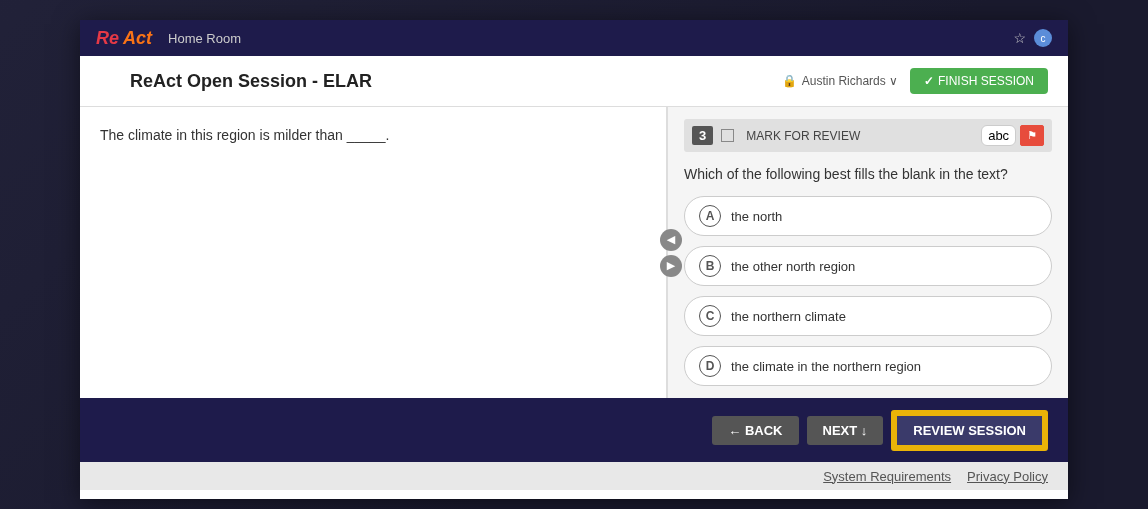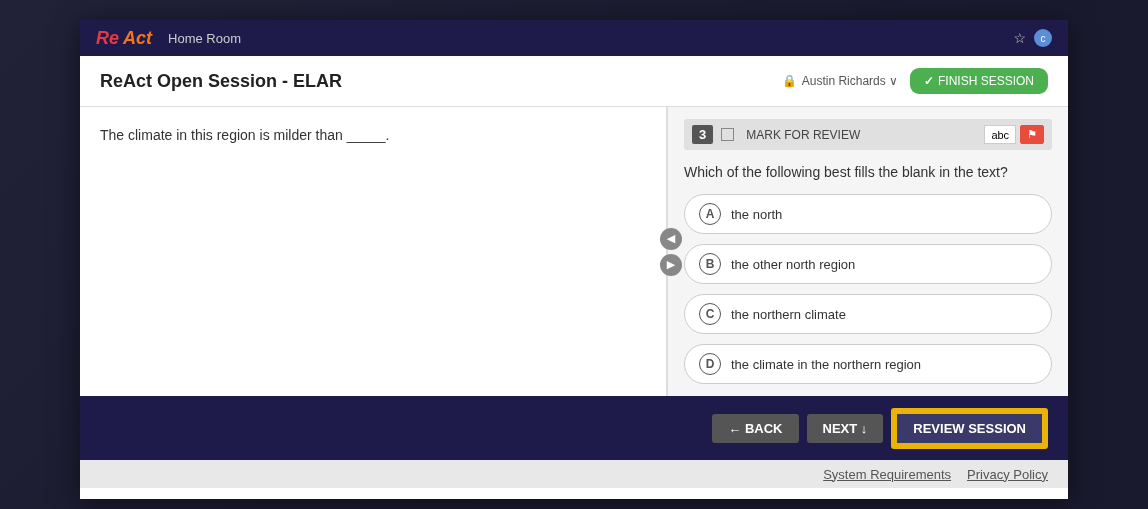--- a/index.html
+++ b/index.html
@@ -62,29 +62,30 @@
       padding: 12px 20px;
       display: flex;
       align-items: center;
       justify-content: space-between;
       border-bottom: 1px solid #ddd;
     }
     .session-title {
       font-size: 18px;
       font-weight: bold;
       color: #222;
+      margin-left: 30px;
     }
     .finish-session-btn {
       background: #4caf50;
       color: #fff;
       border: none;
       padding: 6px 14px;
       font-size: 12px;
       cursor: pointer;
-      border-radius: 9px;
+      border-radius: 4px;
       display: flex;
       align-items: center;
       gap: 4px;
     }
     .finish-session-btn::before {
       content: '✓';
       font-weight: bold;
     }
 
     
@@ -171,23 +172,23 @@
     }
     .tool-icons {
       margin-left: auto;
       display: flex;
       gap: 4px;
     }
     .tool-icon-btn {
       background: #fff;
       border: 1px solid #ccc;
       padding: 2px 6px;
-      font-size: 11px;
-      cursor: pointer;
-      border-radius: 0;
+      font-size: 13px;
+      cursor: pointer;
+      border-radius: 6px;
     }
     .tool-icon-flag {
       background: #e74c3c;
       color: #fff;
       border: 1px solid #e74c3c;
       padding: 2px 6px;
       font-size: 11px;
       cursor: pointer;
       border-radius: 2px;
     }

